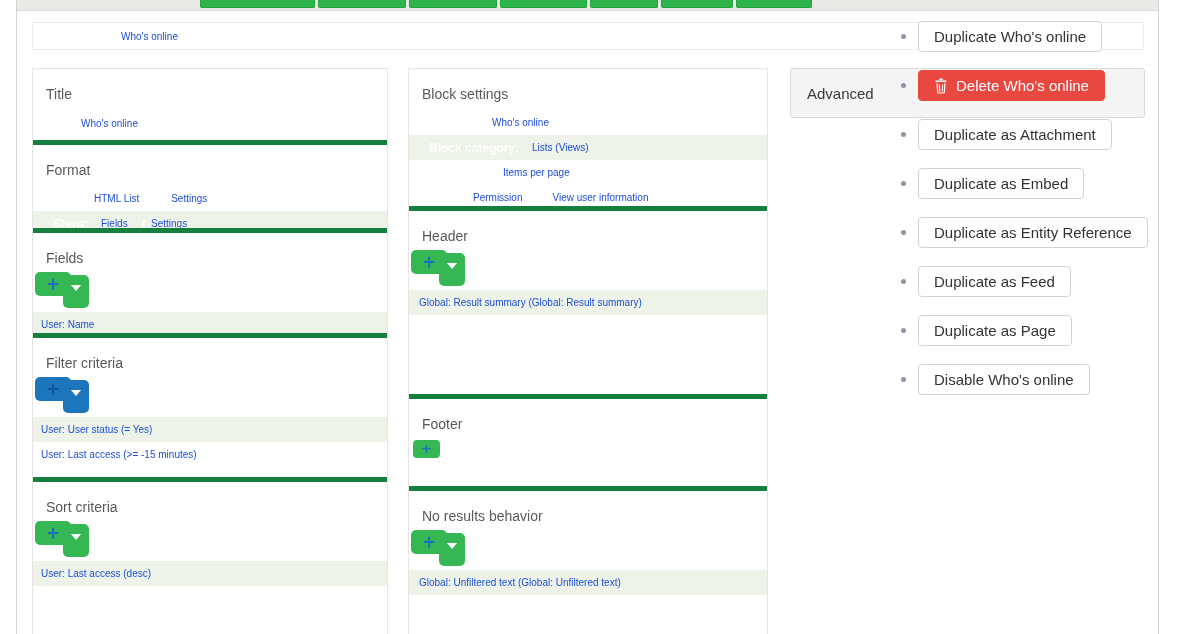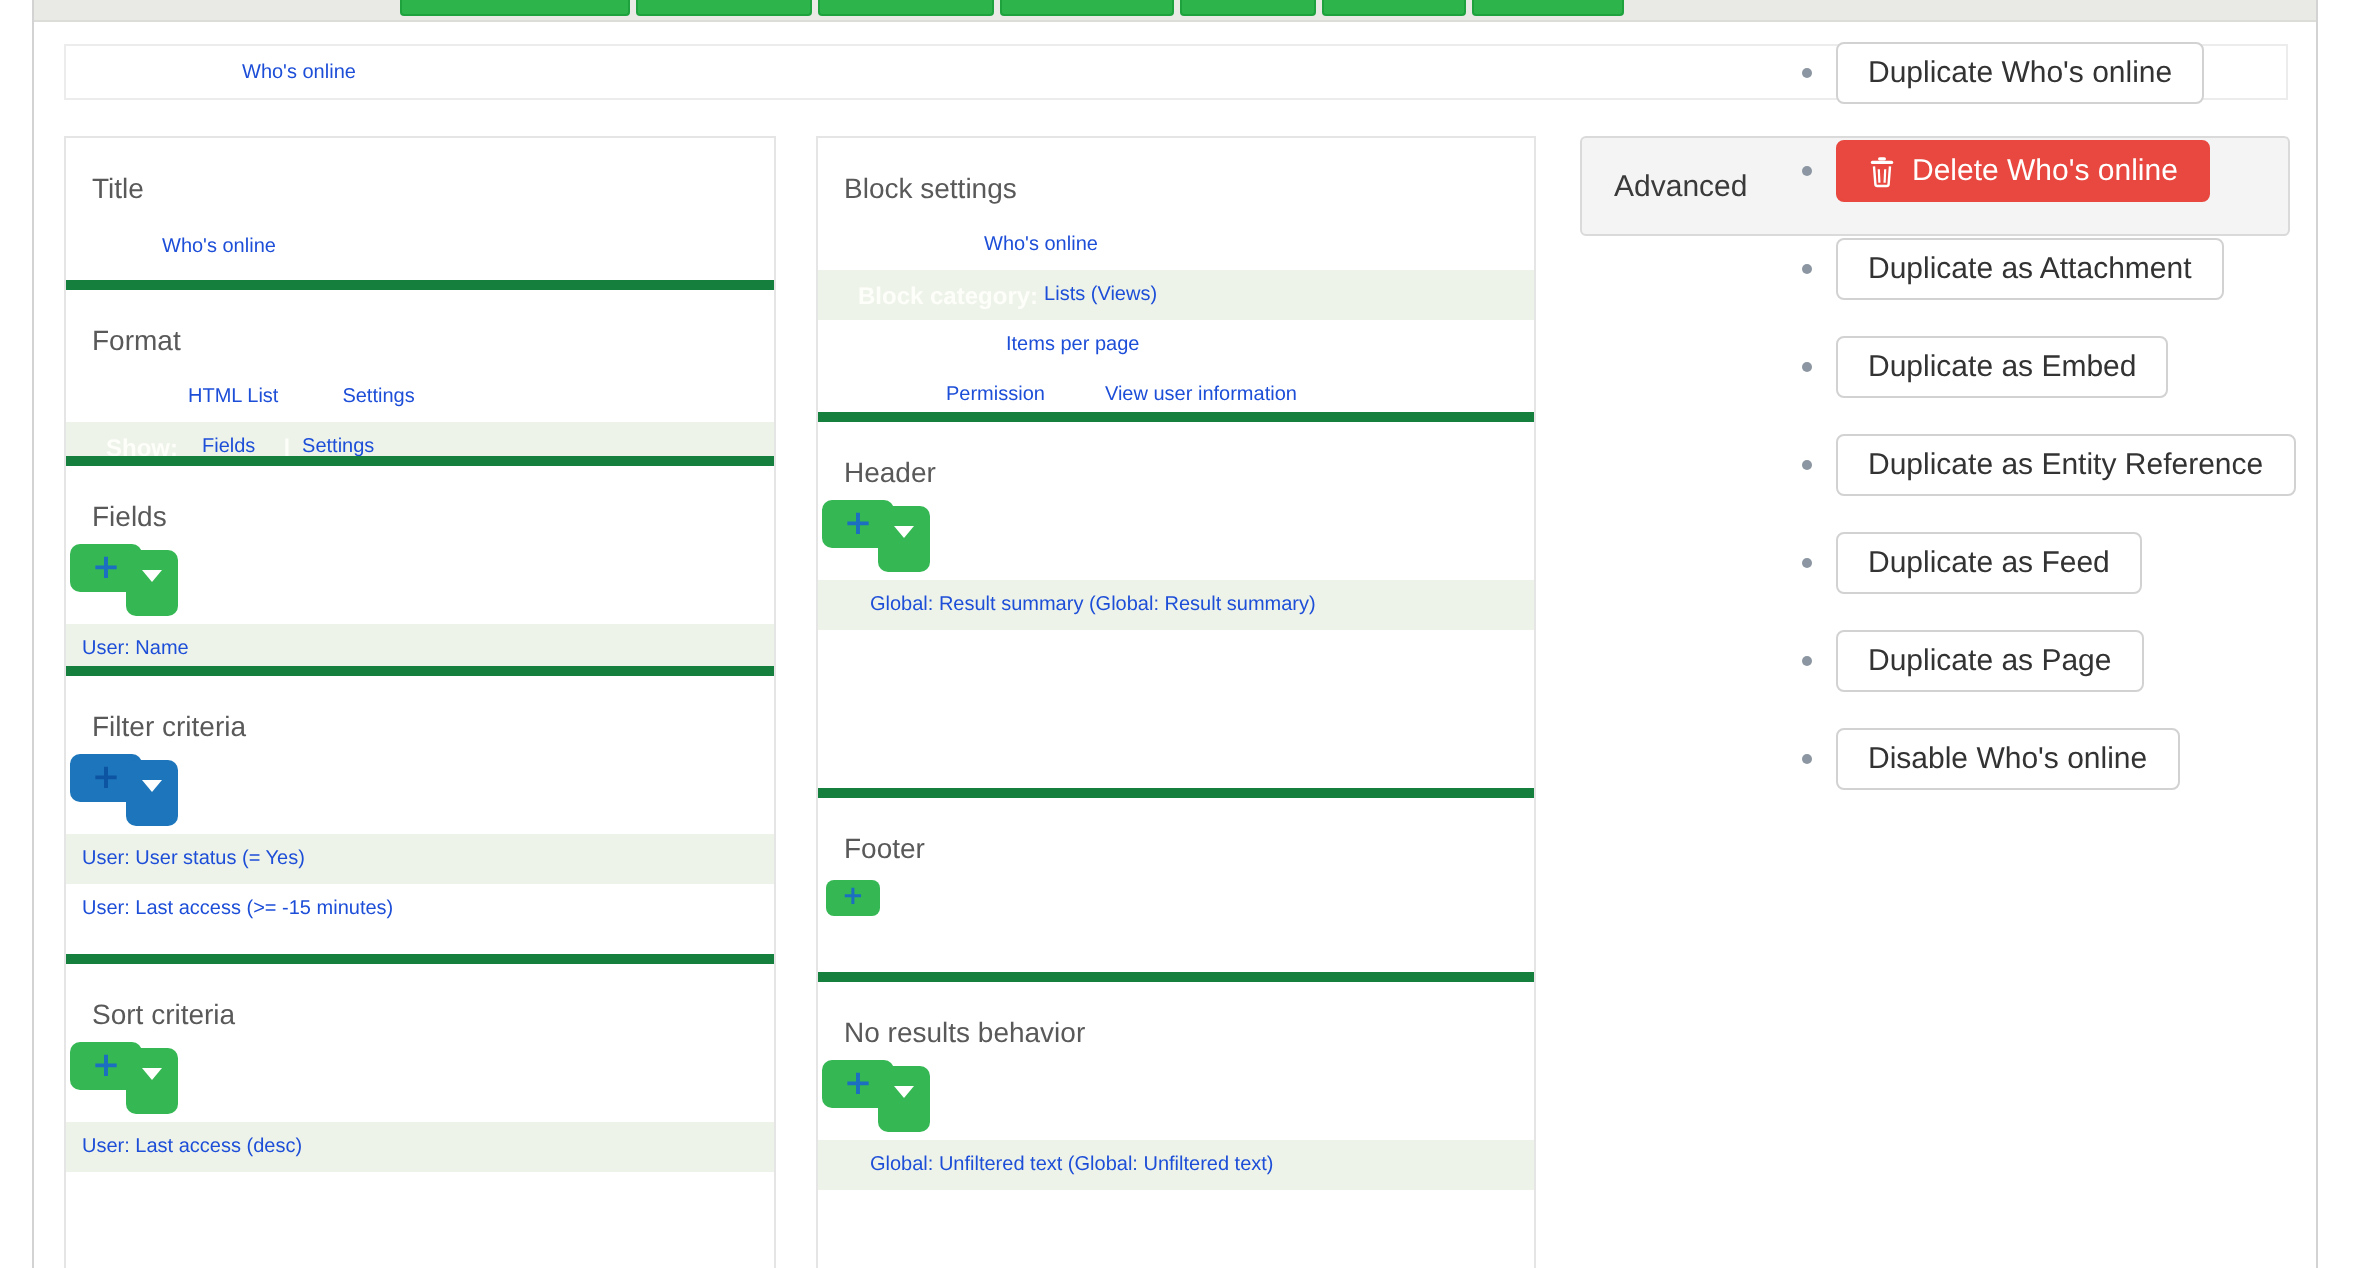--- a/index.html
+++ b/index.html
@@ -46,24 +46,24 @@
   #advanced-box{position:absolute;left:790px;top:68px;width:355px;height:50px;background:#f4f4f4;border:1px solid #dadada;border-radius:3px;box-sizing:border-box;display:flex;align-items:center;padding-left:16px;font-size:15px;color:#3a3a3a;cursor:pointer;z-index:1;}
 
   
   #actions-menu{position:absolute;left:901px;top:21px;margin:0;padding:0;list-style:none;z-index:10;}
   #actions-menu li{display:flex;align-items:center;margin-bottom:18px;height:31px;}
   .bullet{width:5px;height:5px;border-radius:50%;background:#8b96a2;margin-right:12px;flex:0 0 auto;}
   .menu-btn{height:31px;background:#ffffff;border:1px solid #d2d2d2;border-radius:4px;padding:0 15px;font-size:15px;color:#333333;font-family:"Liberation Sans",sans-serif;cursor:pointer;display:flex;align-items:center;gap:8px;white-space:nowrap;}
   .menu-btn.danger{background:#e8483f;border-color:#e8483f;color:#ffffff;}
 
   
-  .pl8{padding-left:8px;}.pl10{padding-left:26px;}.pl20{padding-left:20px;}
+  .pl8{padding-left:8px;}.pl10{padding-left:10px;}.pl20{padding-left:20px;}
   .pl48{padding-left:48px;}.pl61{padding-left:61px;}.pl83{padding-left:83px;}
   .pl88{padding-left:88px;}.pl94{padding-left:94px;}.pl64{padding-left:64px;}
-  .gap32{margin-left:32px;}.gap30{margin-left:30px;}.gap11{margin-left:3px;}
+  .gap32{margin-left:32px;}.gap30{margin-left:30px;}.gap11{margin-left:13px;}
   .gap12{margin-left:12px;}.gap14{margin-left:14px;}.gap6{margin-left:6px;}
 </style>
 </head>
 <body>
 
 <div class="vline" style="left:16px;"></div>
 <div class="vline" style="left:1158px;"></div>
 
 <div id="topbar">
   <div class="seg" style="left:183px;width:113px;"></div>

